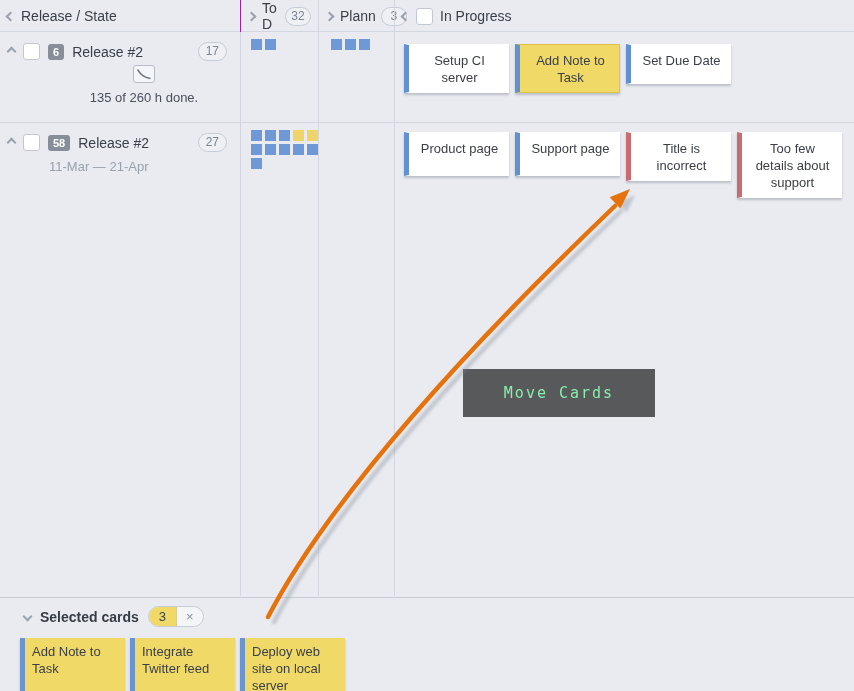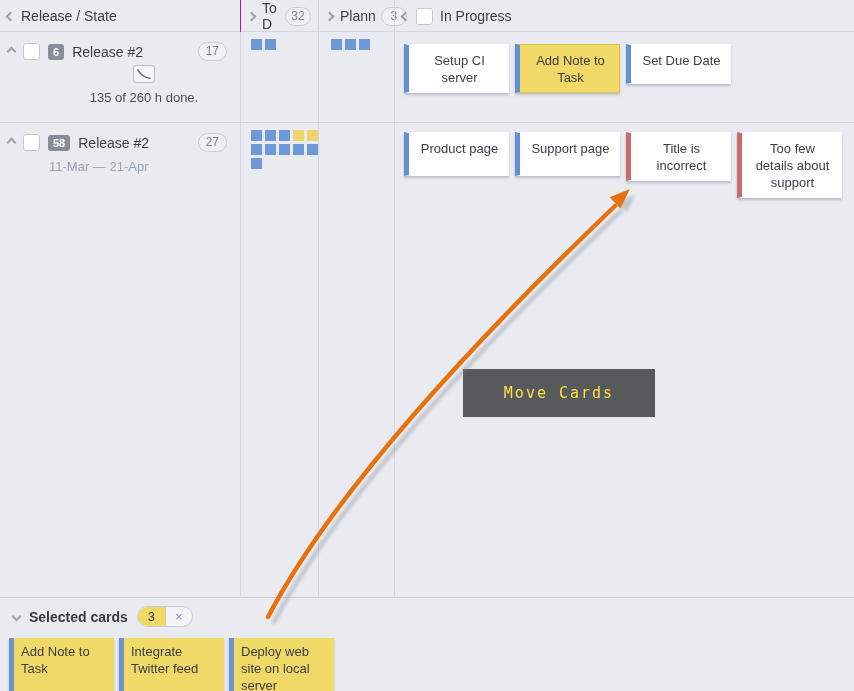--- a/index.html
+++ b/index.html
@@ -62,40 +62,40 @@
     padding:7px 6px 6px 8px; font-size:13px; line-height:17px; color:#3b4048;
     box-shadow:0 2px 2px rgba(150,156,168,0.55);
     text-align:center;
   }
   .lane-2 .card { min-height:44px; }
   .card.accent-red { border-left-color:#c96b6f; }
   .card.selected { background:#f1d967; border-color:#dfc24c; border-left-color:#6191d2; }
   
   .bottom-panel {
     position:absolute; left:0; top:597px; width:854px; height:94px;
-    border-top:1px solid #c7cdd7; background:#e9ebf1; padding:8px 8px 0 9px;
+    border-top:1px solid #c7cdd7; background:#e9ebf1; padding:8px 8px 0 20px;
   }
   .bp-head { display:flex; align-items:center; gap:9px; padding-left:4px; }
   .bp-title { font-size:14px; font-weight:bold; color:#373c44; }
   .combo-pill { display:inline-flex; border:1px solid #c6ccd6; border-radius:12px; overflow:hidden; background:#f4f5f7; }
   .combo-pill .num { background:#f1d967; color:#3b4048; font-size:13px; padding:2px 10px; border-right:1px solid #d9cd90; }
   .combo-pill .x { color:#8b93a0; font-size:13px; padding:2px 9px; cursor:default; }
   .sel-cards { display:flex; gap:5px; margin-top:11px; }
   .sel-card {
     width:105px; height:55px; background:#f1d967;
     border-left:5px solid #6b94cf; padding:5px 6px 4px 7px;
     font-size:13px; line-height:17px; color:#3b4048;
     box-shadow:0 2px 2px rgba(150,156,168,0.6);
   }
   
   .arrow-layer { position:absolute; left:0; top:0; width:854px; height:691px; pointer-events:none; z-index:5; }
   .arrow-shadow { filter:blur(1.6px); }
   .move-tooltip {
     position:absolute; left:463px; top:369px; width:192px; height:48px;
-    background:#58595b; color:#fde047; z-index:4;
+    background:#58595b; color:#86efac; z-index:4;
     display:flex; align-items:center; justify-content:center;
     font-family:"DejaVu Sans Mono", monospace; font-size:15px; letter-spacing:2px;
   }
 </style>
 </head>
 <body>
 
 <div class="app">
 
   <div class="board-header">

